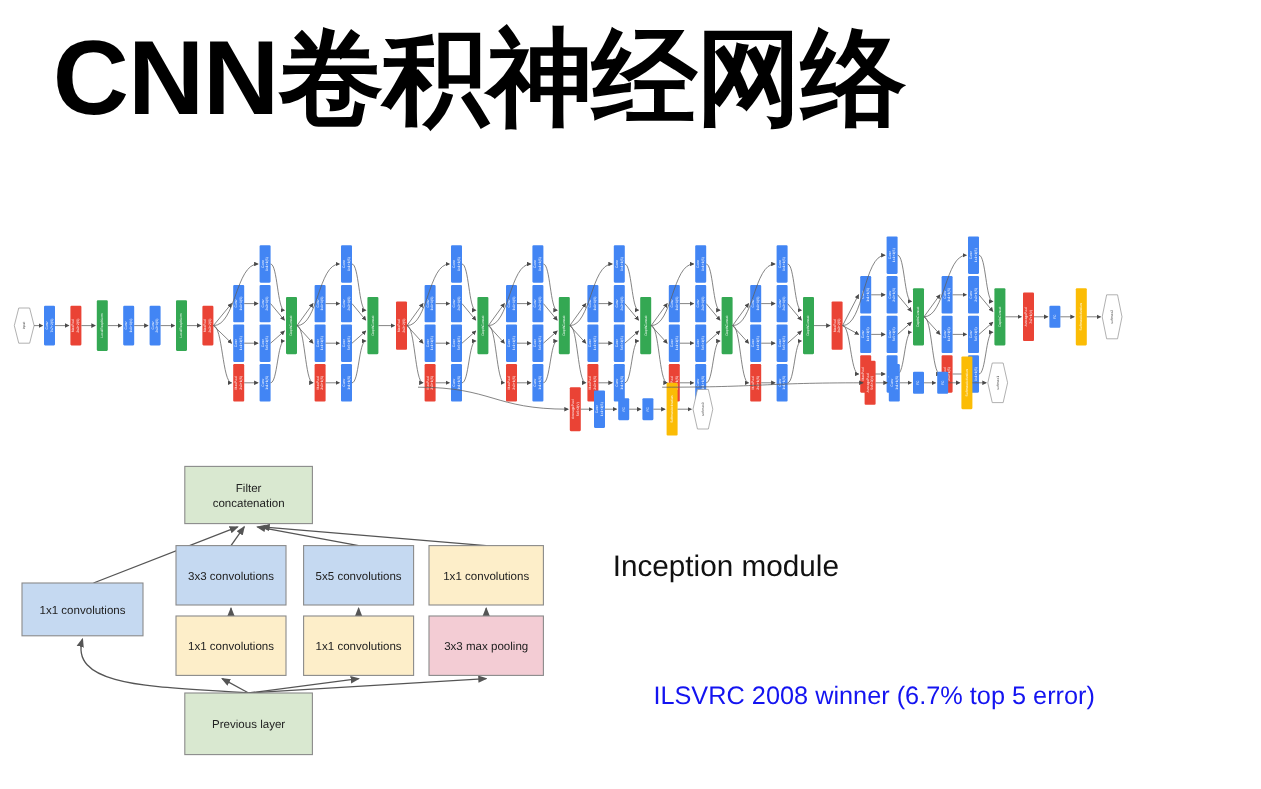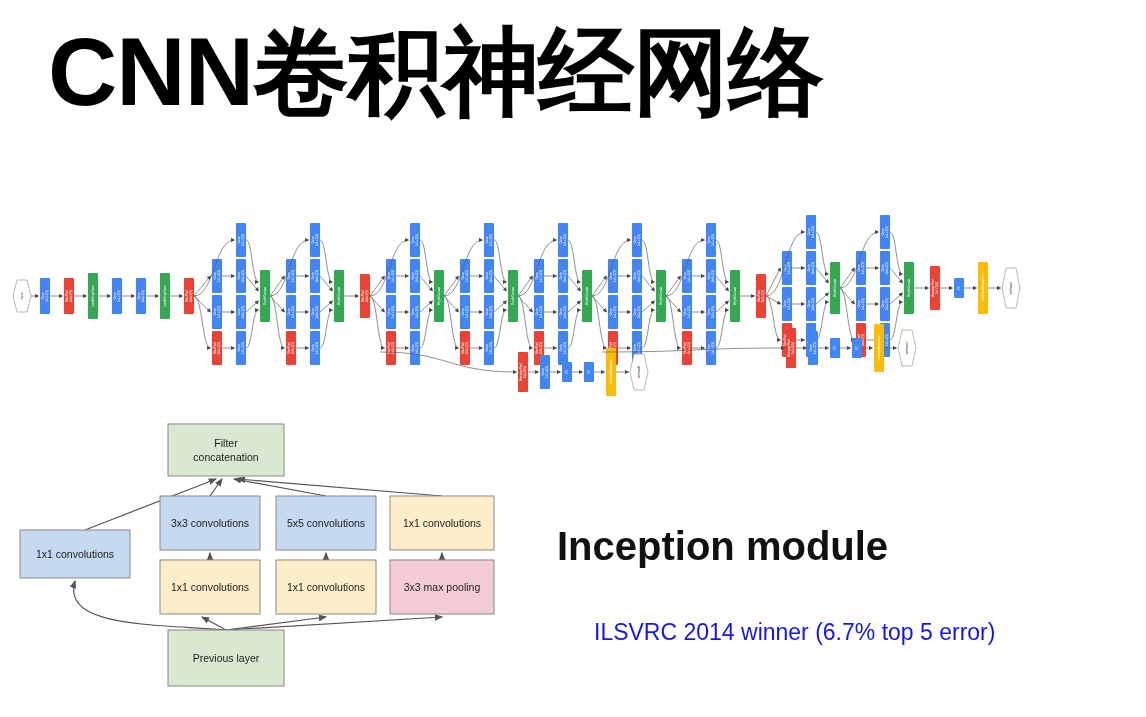--- a/index.html
+++ b/index.html
@@ -37,25 +37,24 @@
   #inception{
     position:absolute;
     left:8px; top:412px;
     width:530px; height:288px;text-align:right;
   }
   #inception svg{display:block;width:530px;height:288px;}
 
   
   .caption-main{
     position:absolute;
-    left:557px; top:524px;
-    font-size:40px;
+    left:557px; top:500px;
+    font-size:27px;
     color:#111111;
     white-space:nowrap;
-    font-weight:bold;
   }
   .caption-sub{
     position:absolute;
     left:594px; top:619px;
     font-size:23px;
     color:#1414f0;
     white-space:nowrap;
   }
 </style>
 </head>
@@ -725,15 +724,15 @@
           <g>
             <rect x="160" y="218" width="116" height="56" fill="#d9e8d0" stroke="#8a8a8a" stroke-width="1"></rect>
             <text x="218" y="250" text-anchor="middle" font-size="10.5" fill="#222222" font-family="&quot;Liberation Sans&quot;,sans-serif">Previous layer</text>
           </g>
         </g>
     </svg>
   </div>
 
   <div class="caption-main" style="color: rgb(17, 17, 17);">Inception module</div>
 
-  <div class="caption-sub" style="color: rgb(20, 20, 240);">ILSVRC 2014 winner (6.7% top 5 error)</div>
+  <div class="caption-sub" style="color: rgb(20, 20, 240);">ILSVRC 2008 winner (6.7% top 5 error)</div>
 
 </div>
 
 </body></html>

